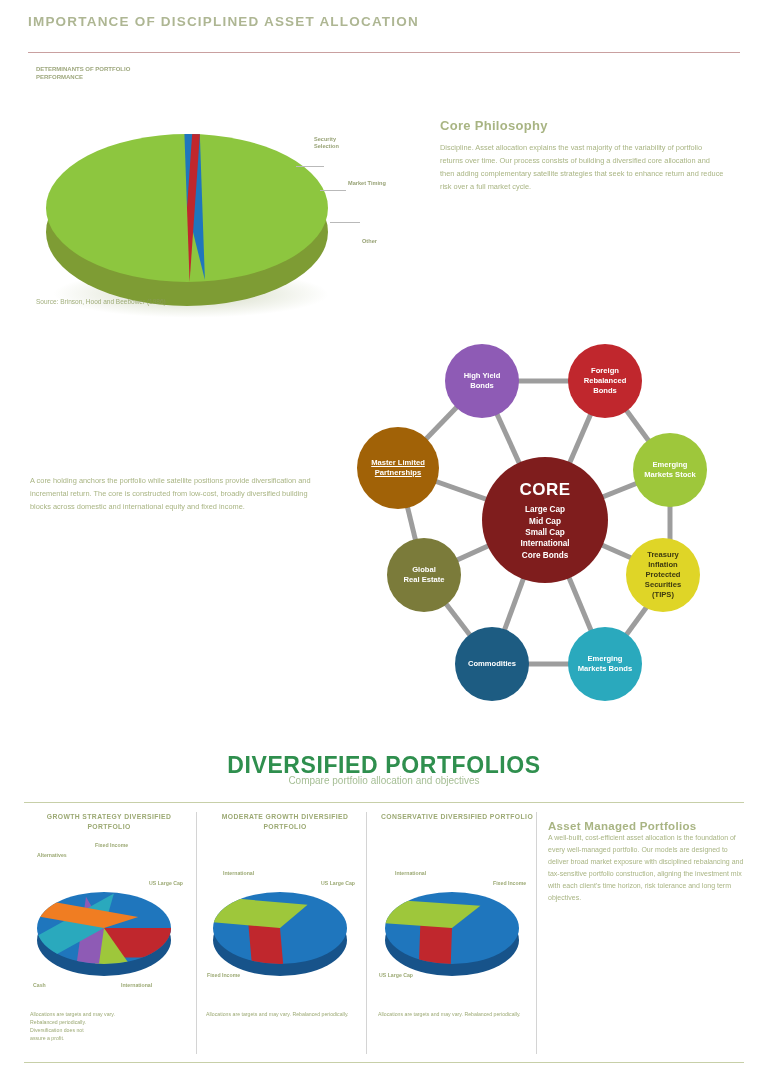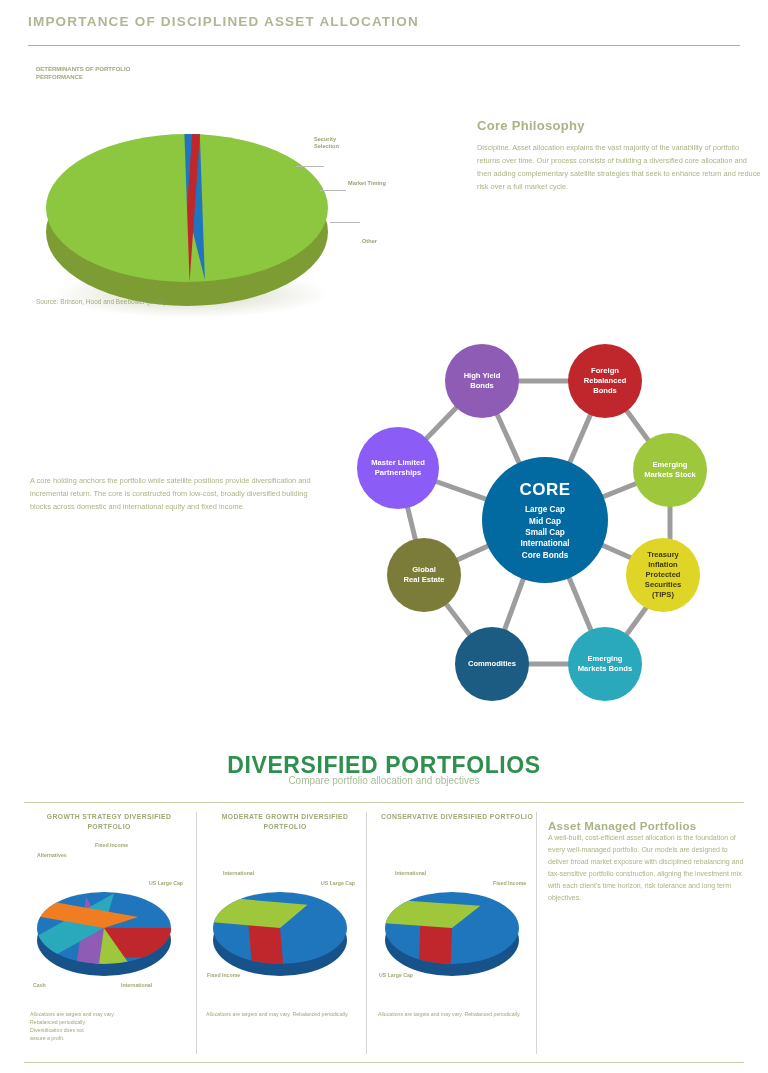--- a/index.html
+++ b/index.html
@@ -12,21 +12,21 @@
     color: #4a4a4a;
     position: relative;
     overflow: hidden;
   }
 
   
   .page-header {
     position: absolute;
     top: 14px; left: 28px; width: 712px;
     border-bottom: 1px solid #c9a0a0;
-    padding-bottom: 16px;
+    padding-bottom: 23px;
   }
   .page-header .title {
     font-size: 13.5px;
     letter-spacing: 1.2px;
     font-weight: bold;
     color: #8f9b6a;
     opacity: 0.72;
     white-space: nowrap;
   }
 
@@ -90,21 +90,21 @@
     position: absolute;
     font-size: 5.6px;
     font-weight: bold;
     color: #7d8a52;
     line-height: 1.3;
     opacity: .8;
     width: 46px;
   }
 
   
-  .sec1-text { position: absolute; left: 440px; top: 58px; width: 286px; margin-left: 37px; }
+  .sec1-text { position: absolute; left: 440px; top: 58px; width: 286px; }
   .sec-h {
     font-size: 13px;
     font-weight: bold;
     color: #9aa86e;
     letter-spacing: .3px;
     margin-bottom: 9px;
     opacity: .85;
   }
   .sec-p {
     font-size: 7.4px;
@@ -125,34 +125,34 @@
     display: flex; align-items: center; justify-content: center;
     text-align: center;
     color: #ffffff;
     font-weight: bold;
     font-size: 7.6px;
     line-height: 1.3;
     padding: 4px;
   }
   .node-core {
     width: 126px; height: 126px;
-    background: #0369a1;
+    background: #7f1d1d;
     left: 137px; top: 127px;
     flex-direction: column;
   }
   .node-core .core-title { font-size: 17px; letter-spacing: .5px; margin-bottom: 3px; }
   .node-core .core-line { font-size: 8.2px; line-height: 1.38; }
   .n-hy  { width: 74px; height: 74px; background: #8e5bb5; left: 100px; top: 14px; }
   .n-fd  { width: 74px; height: 74px; background: #c0272d; left: 223px; top: 14px; }
   .n-ems { width: 74px; height: 74px; background: #9ec73b; left: 288px; top: 103px; }
   .n-tip { width: 74px; height: 74px; background: #dfd527; left: 281px; top: 208px; color:#3e3a10; }
   .n_emb { width: 74px; height: 74px; background: #2aa9bd; left: 223px; top: 297px; }
   .n-com { width: 74px; height: 74px; background: #1d5c82; left: 110px; top: 297px; }
   .n-gre { width: 74px; height: 74px; background: #7b7b3a; left: 42px; top: 208px; }
-  .n-mlp { width: 82px; height: 82px; background: #8b5cf6; left: 12px; top: 97px; }
+  .n-mlp { width: 82px; height: 82px; background: #a16207; left: 12px; top: 97px; text-decoration: underline; }
 
   
   .sec3-title {
     position: absolute; top: 752px; left: 0; width: 768px;
     text-align: center;
     font-size: 23px; font-weight: bold; letter-spacing: .6px;
     color: #2f8f4e;
   }
   .sec3-sub {
     position: absolute; top: 775px; left: 0; width: 768px;

